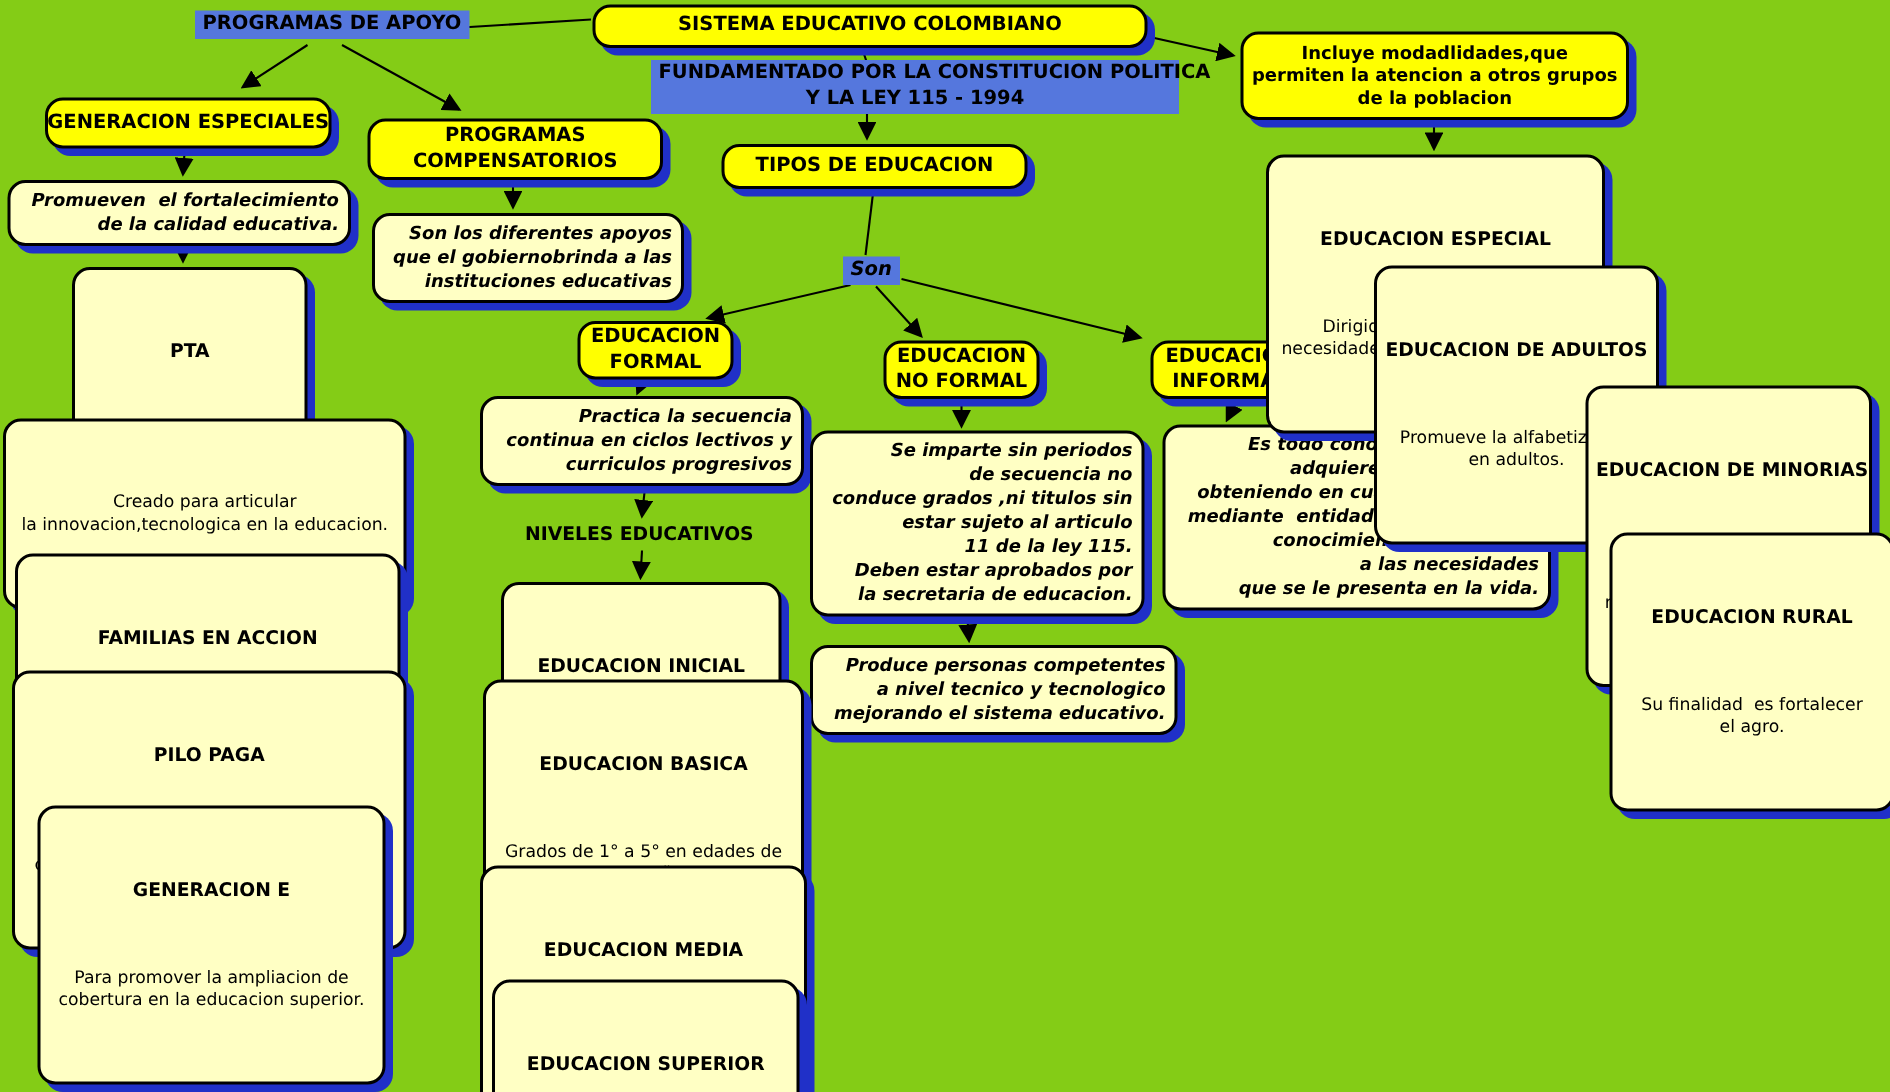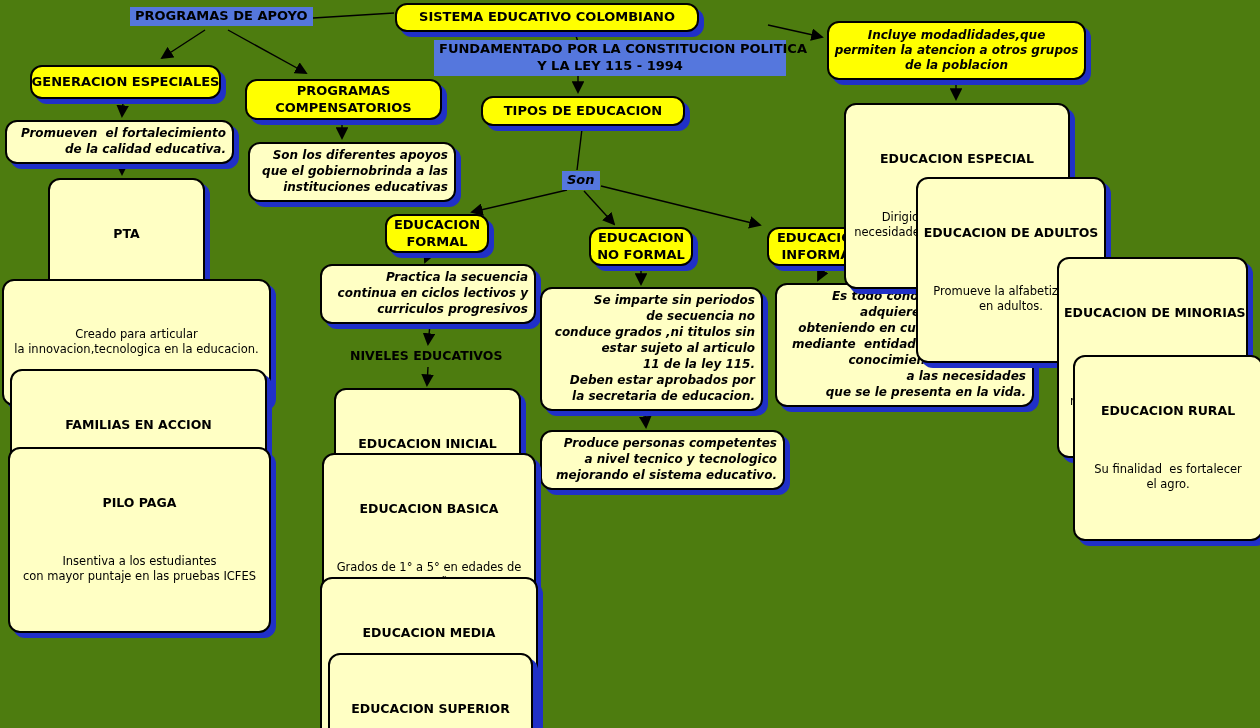--- a/index.html
+++ b/index.html
@@ -1,16 +1,16 @@
 <!DOCTYPE html>
 <html><head>
 <meta charset="utf-8">
 <style>
   html,body{margin:0;padding:0;background:#fff;}
-  #canvas{position:relative;width:1260px;height:728px;background:#4d7c0f;overflow:hidden;
+  #canvas{position:relative;width:1260px;height:728px;background:#84cc16;overflow:hidden;
           font-family:"DejaVu Sans","Liberation Sans",sans-serif;}
   #edges{position:absolute;left:0;top:0;z-index:1;}
   .node{position:absolute;z-index:2;box-sizing:border-box;text-align:center;color:#000;}
   .ybox{background:#ffff00;border:2px solid #000;border-radius:12px;
         box-shadow:5px 5px 0 #2030c8;display:flex;align-items:center;justify-content:center;
         font-weight:bold;font-size:13px;white-space:pre;line-height:1.25;padding:3px 8px;}
   .pbox{background:#ffffc4;border:2px solid #000;border-radius:12px;
         box-shadow:5px 5px 0 #2030c8;padding:4px 5px;white-space:pre;line-height:1.32;}
   .pbox .title{font-weight:bold;font-size:12.5px;display:block;}
   .pbox .body{font-size:11.5px;display:block;white-space:pre;}
@@ -65,22 +65,22 @@
       <line x1="137" y1="514" x2="137" y2="534" marker-end="url(#ah)"></line>
       <line x1="342" y1="121" x2="342" y2="138" marker-end="url(#ah)"></line>
     </g>
   </svg>
 
   <div class="node bluelabel" style="left:130px;top:7px;">PROGRAMAS DE APOYO</div>
   <div class="node bluelabel" style="left:406px;top:40px;width:352px;margin-left:28px;">FUNDAMENTADO POR LA CONSTITUCION POLITICA
 Y LA LEY 115 - 1994</div>
   <div class="node bluelabel" style="left:562px;top:171px;font-style:italic;">Son</div>
 
-  <div class="node ybox" style="left:395px;top:3px;width:304px;height:29px;">SISTEMA EDUCATIVO COLOMBIANO</div>
-  <div class="node ybox small" style="left:827px;top:21px;width:259px;height:59px;font-style:italic;">Incluye modadlidades,que
+  <div class="node ybox" style="left:395px;top:3px;width:370px;height:29px;">SISTEMA EDUCATIVO COLOMBIANO</div>
+  <div class="node ybox small" style="left:827px;top:21px;width:259px;height:59px;">Incluye modadlidades,que
 permiten la atencion a otros grupos
 de la poblacion</div>
   <div class="node ybox" style="left:30px;top:65px;width:191px;height:34px;">GENERACION ESPECIALES</div>
   <div class="node ybox" style="left:245px;top:79px;width:197px;height:41px;">PROGRAMAS
 COMPENSATORIOS</div>
   <div class="node ybox" style="left:481px;top:96px;width:204px;height:30px;">TIPOS DE EDUCACION</div>
   <div class="node ybox" style="left:385px;top:214px;width:104px;height:39px;">EDUCACION
 FORMAL</div>
   <div class="node ybox" style="left:589px;top:227px;width:104px;height:39px;">EDUCACION
 NO FORMAL</div>
@@ -159,20 +159,25 @@
     <span class="body">Insentiva a los estudiantes
 con mayor puntaje en las pruebas ICFES</span>
   </div>
   <div class="node pbox" style="left:322px;top:453px;width:214px;">
     <span class="title">EDUCACION BASICA</span>
     <span class="body">Grados de 1° a 5° en edades de
 6 a 10 años.
 Secundaria de 6° a 9°
 en edades de 11 a 14 años.</span>
   </div>
+  <div class="node pbox" style="left:25px;top:537px;width:232px;">
+    <span class="title">GENERACION E</span>
+    <span class="body">Para promover la ampliacion de
+cobertura en la educacion superior.</span>
+  </div>
   <div class="node pbox" style="left:320px;top:577px;width:218px;">
     <span class="title">EDUCACION MEDIA</span>
     <span class="body">Comprende los grados 10° y 11°
 en edades de 15 a 17 años.</span>
   </div>
   <div class="node pbox" style="left:328px;top:653px;width:205px;">
     <span class="title">EDUCACION SUPERIOR</span>
     
   </div>
 

